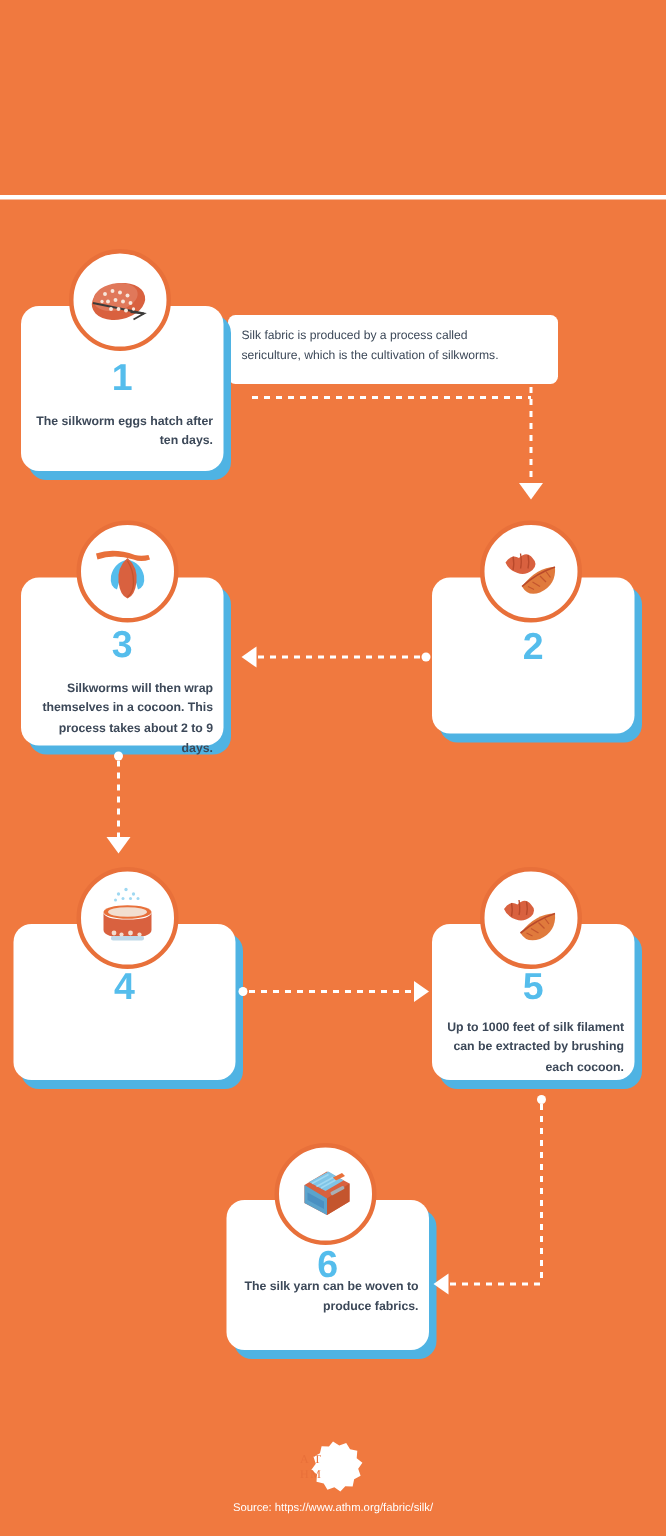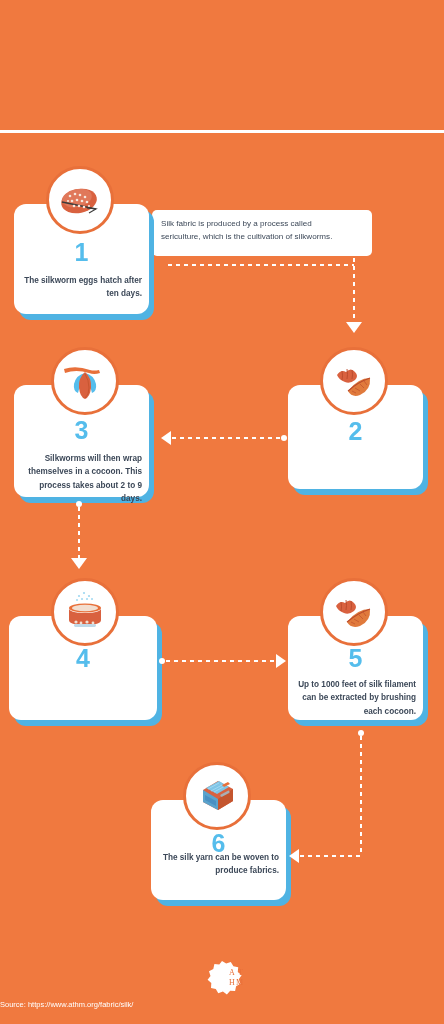--- a/index.html
+++ b/index.html
@@ -93,26 +93,26 @@
     position:absolute; width:0; height:0;
     border-left:8px solid transparent; border-right:8px solid transparent;
     border-top:11px solid #FFFFFF;
   }
 
   
   #footer-logo {
     position:absolute; left:200px; top:958px; width:44px; height:44px;
   }
   #footer-logo-text {
-    position:absolute; left:0; top:10px; width:44px; text-align:right;
+    position:absolute; left:0; top:10px; width:44px; text-align:left;
     color:#E8703A; font-family:"Liberation Serif", serif;
     font-size:8px; line-height:1.25; letter-spacing:1px;
   }
   #footer-source {
-    position:absolute; left:0; top:1000px; width:444px; text-align:left;
+    position:absolute; left:0; top:1000px; width:444px; text-align:center;
     color:#FFFFFF; font-size:7.5px;
   }
 </style>
 </head>
 <body>
 
 <div id="header">
   <div id="title-divider"></div>
 </div>
 

